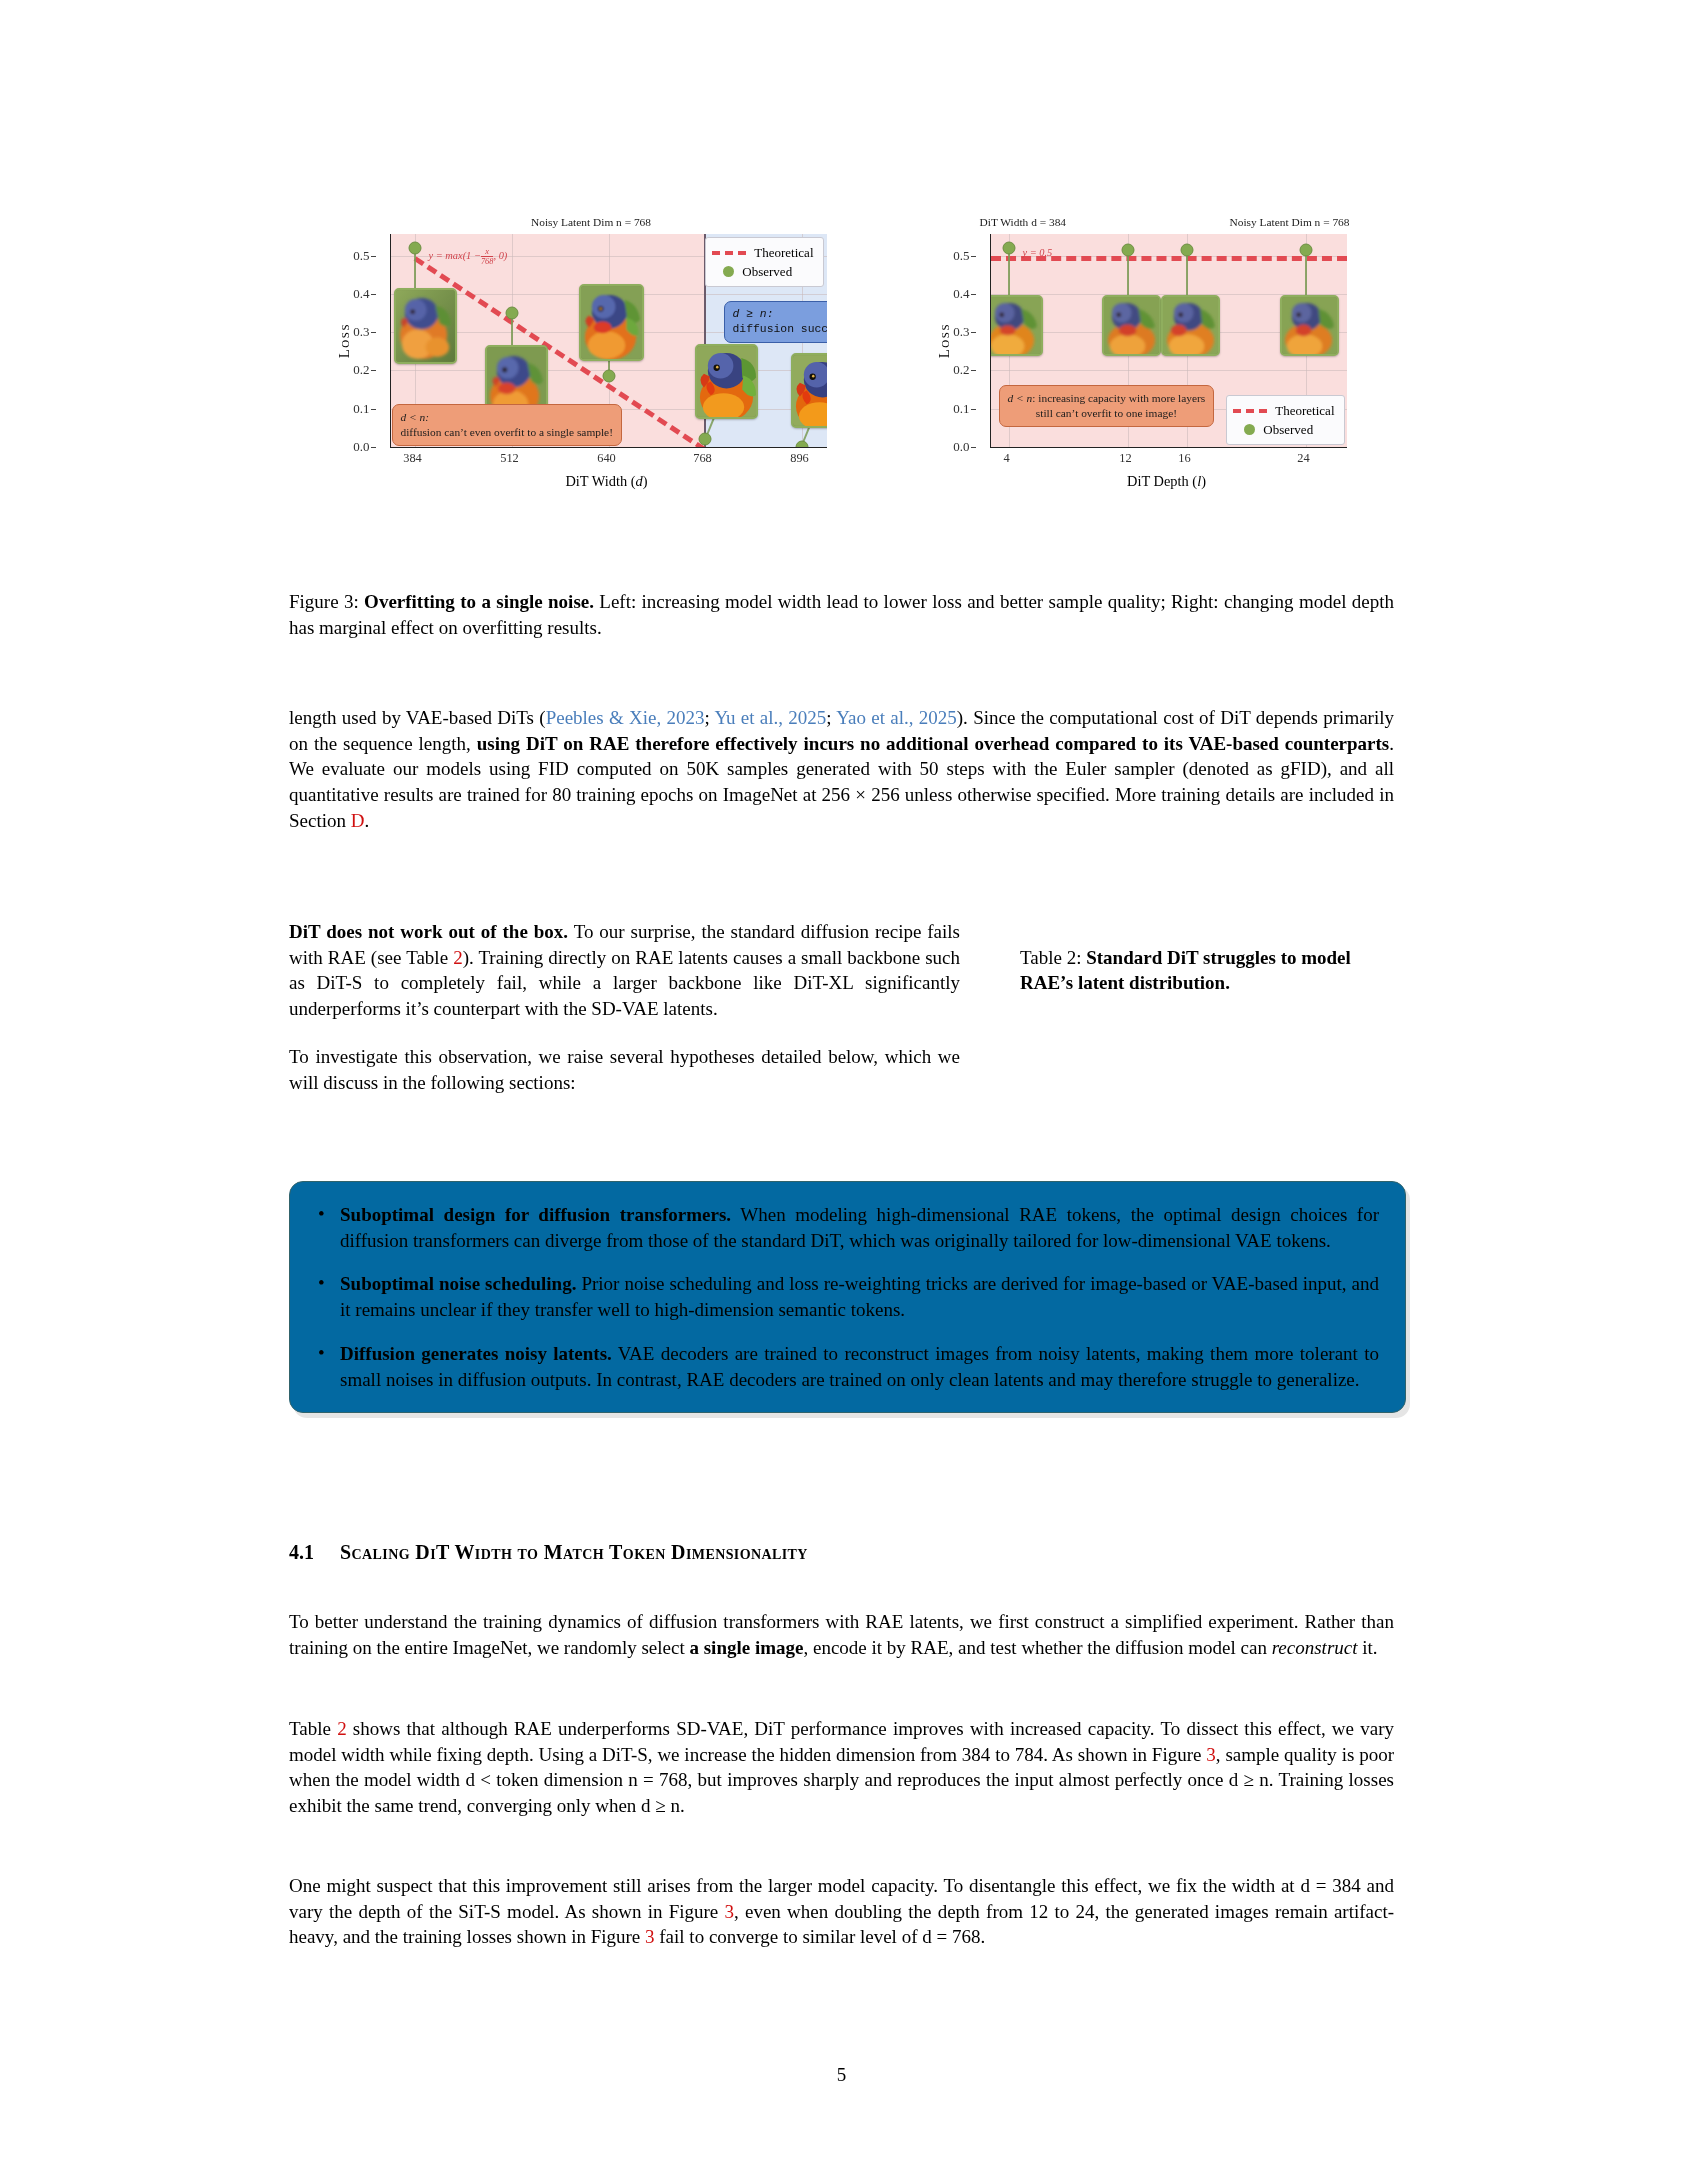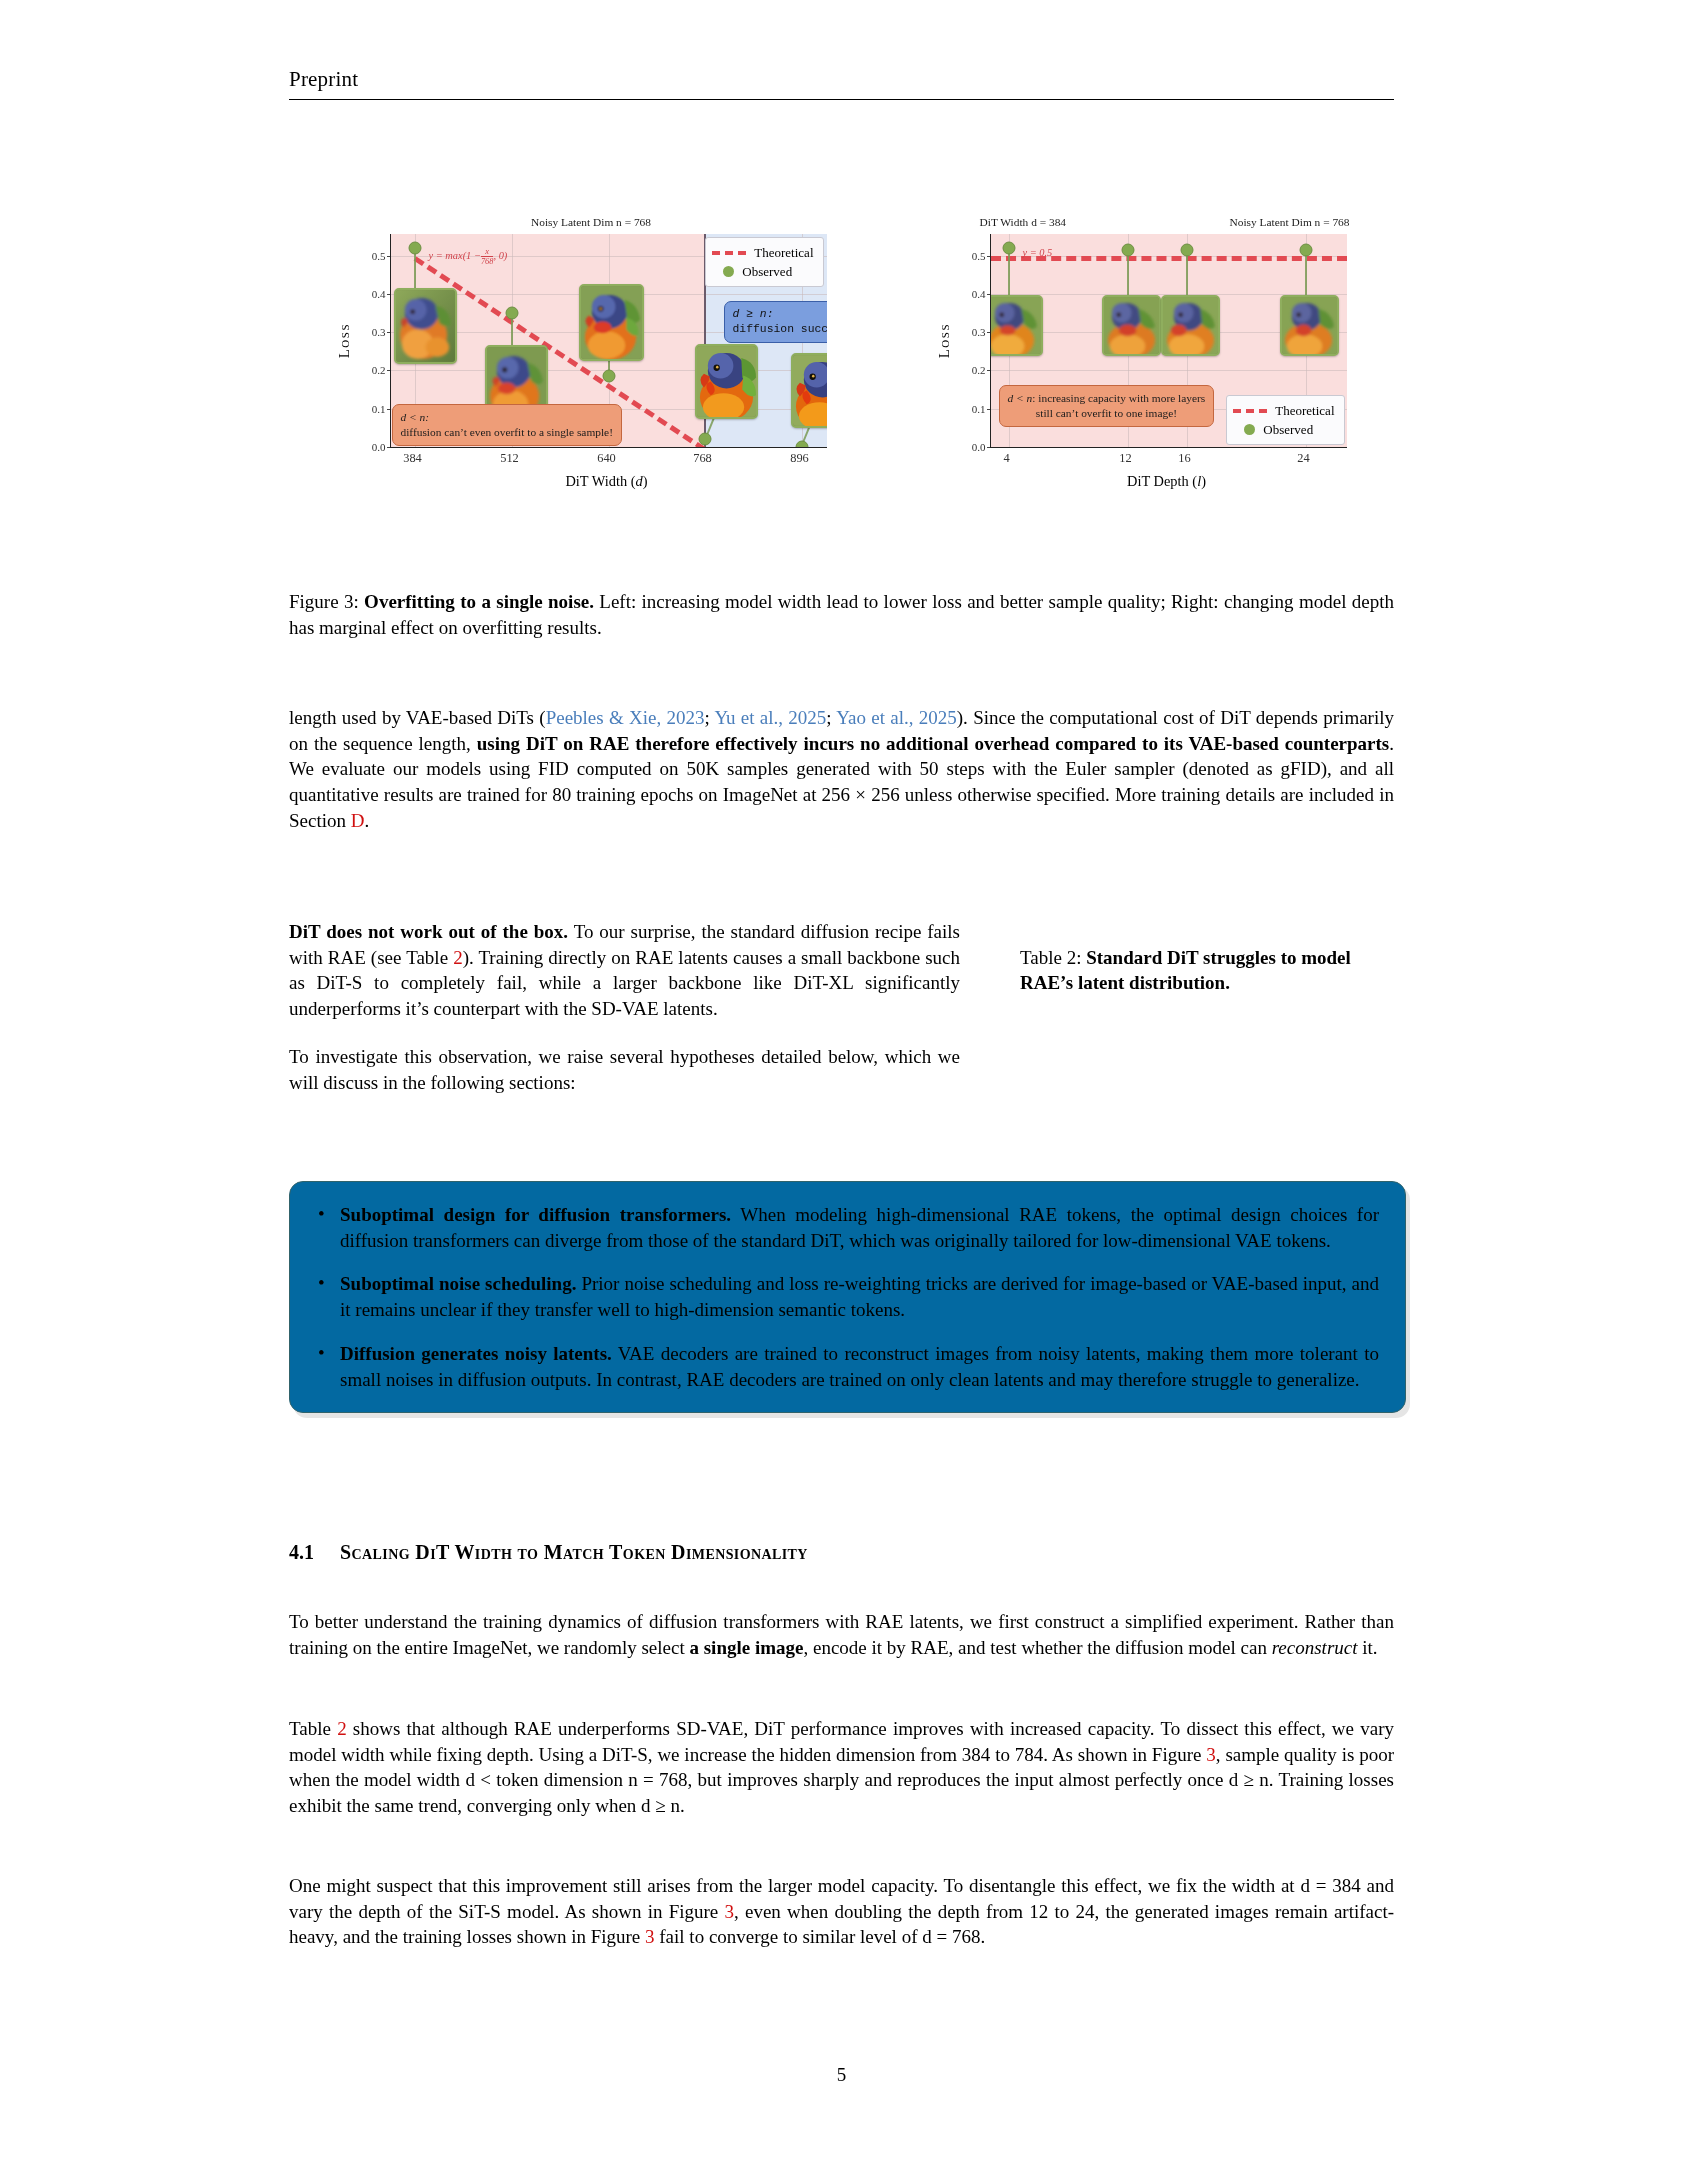--- a/index.html
+++ b/index.html
@@ -20,21 +20,21 @@
 
   .supt{position:relative;height:18px;font-size:11.4px;color:#1a1a1a;}
   .supt .left{position:absolute;left:46px;top:0;}
   .supt .right{position:absolute;right:0;top:0;}
   .supt .center{position:absolute;left:50%;transform:translateX(-50%);top:0;}
 
   .plotwrap{position:relative;display:flex;}
   .ylab{width:22px;display:flex;align-items:center;justify-content:center;}
   .ylab span{writing-mode:vertical-rl;transform:rotate(180deg);font-size:15px;letter-spacing:1.5px;font-variant:small-caps;}
   .yticks{width:34px;position:relative;}
-  .yticks div{position:absolute;right:4px;transform:translateY(-50%);font-size:11px;color:#333;white-space:nowrap;}
+  .yticks div{position:absolute;right:20px;transform:translateY(-50%);font-size:13px;color:#333;white-space:nowrap;}
   .yticks div::after{content:"";position:absolute;right:-6px;top:50%;width:5px;height:1px;background:#444;}
 
   .axes{position:relative;border-left:1.6px solid #222;border-bottom:1.6px solid #222;overflow:hidden;}
   .axes-l{width:436px;height:213px;}
   .axes-r{width:356px;height:213px;}
   .zone{position:absolute;top:0;bottom:0;}
   .grid-h,.grid-v{position:absolute;background:#c9b8b8;opacity:.55;}
   .grid-h{left:0;right:0;height:1px;}
   .grid-v{top:0;bottom:0;width:1px;}
   .divider{position:absolute;top:0;bottom:0;width:2px;background:#6b5b6b;}
@@ -103,24 +103,20 @@
   .sec .num{display:inline-block;width:51px;}
   .sec .ttl{font-variant:small-caps;letter-spacing:0.4px;}
 
   .pageno{position:absolute;left:0;right:0;top:2064px;text-align:center;font-size:19px;}
 </style>
 </head>
 <body>
 
 <div class="page">
 
-  <div class="header">
-    <div class="header-title">Preprint</div>
-    <div class="header-rule"></div>
-  </div>
 
   <div class="figure">
     <div class="panels">
 
       <div class="panel panel-l">
         <div class="supt">
           <div class="center">Noisy Latent Dim n = 768</div>
         </div>
         <div class="plotwrap">
           <div class="ylab">

